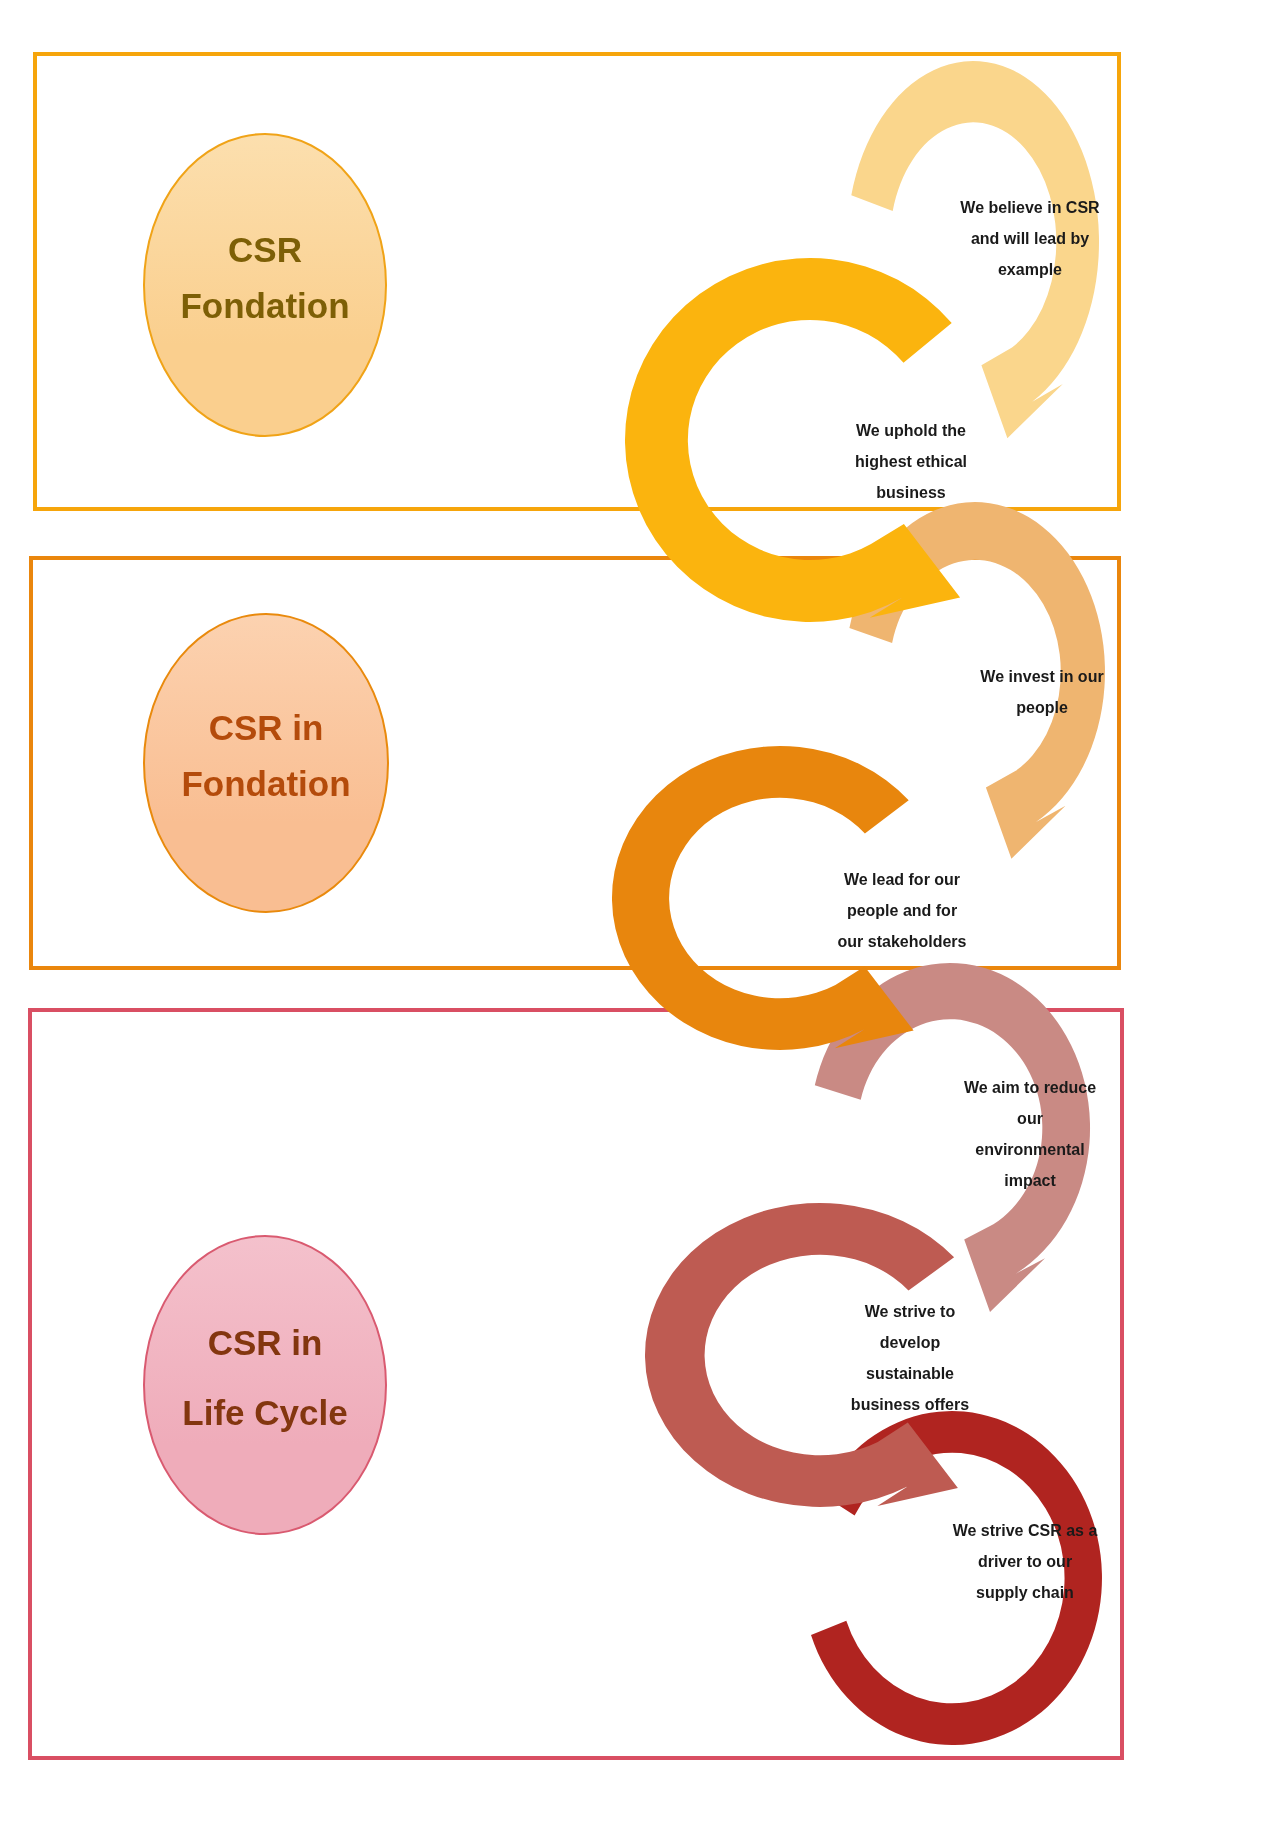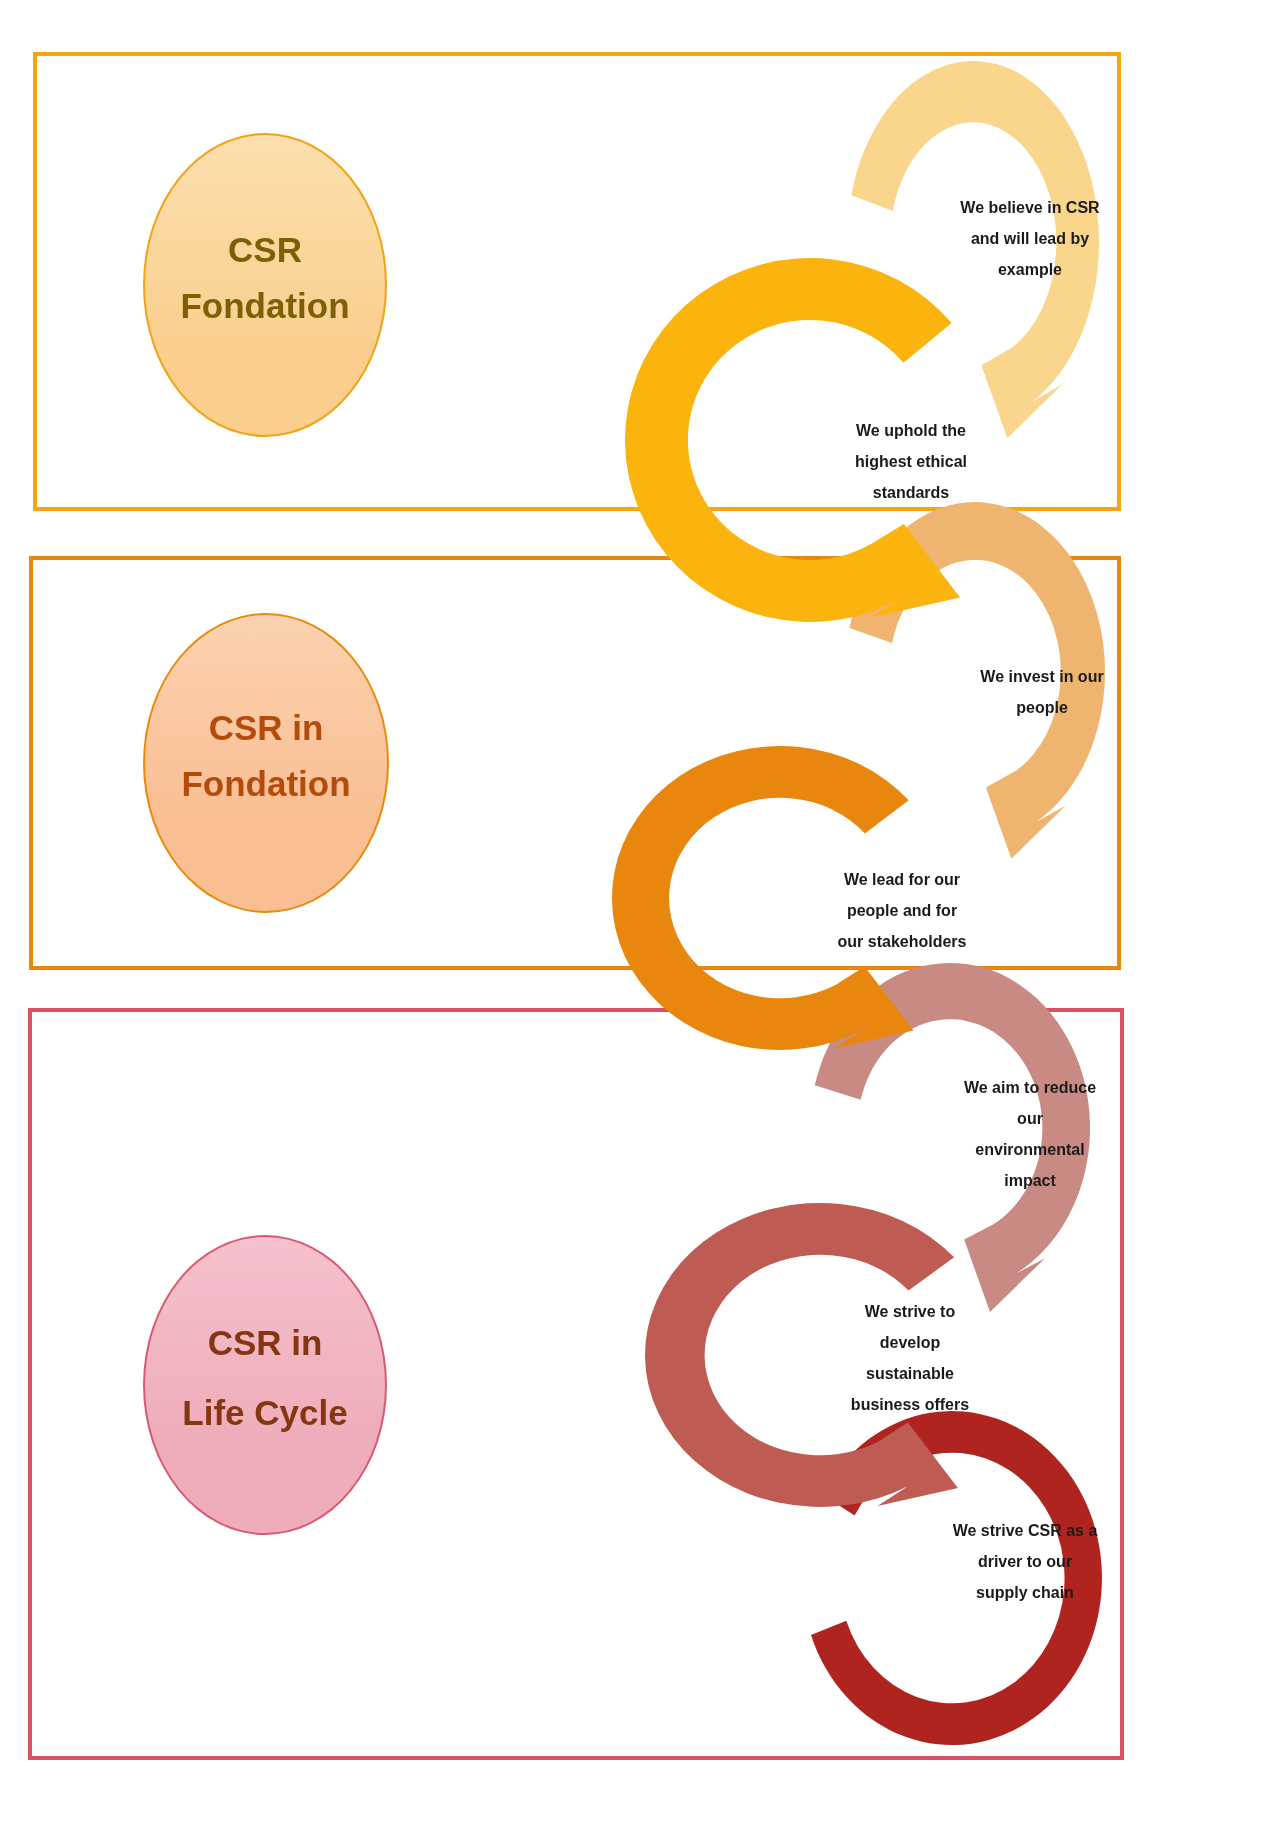--- a/index.html
+++ b/index.html
@@ -58,21 +58,21 @@
       <path d="M849.4,628 A130 170 0 1 1 1036,822.1 L1065.5,805.8 L1011.4,858.7 L985.9,787.4 L1015.3,771.1 A85.8 112.2 0 1 0 892.1,643 Z" fill="#EFB570"></path>
       <path d="M951.7,323 A185 182 0 1 0 902.5,597.6 L869.7,617.7 L960.1,597.5 L903.9,523.9 L871,544 A122.1 120.1 0 1 1 903.5,362.8 Z" fill="#FBB40E"></path>
       <path d="M851.3,195.2 A126 181 0 1 1 1032.2,401.8 L1062.8,384 L1007.4,438.2 L981.4,365.2 L1012,347.5 A83.2 119.5 0 1 0 892.7,211.1 Z" fill="#FAD68C"></path>
     </svg>
 
   <div class="step" style="left:1030px;top:238px;width:270px;">We believe in CSR
 and will lead by
 example</div>
   <div class="step" style="left:911px;top:461px;width:240px;">We uphold the
 highest ethical
-standards</div>
+business</div>
   <div class="step" style="left:1042px;top:692px;width:270px;">We invest in our
 people</div>
   <div class="step" style="left:902px;top:910px;width:260px;">We lead for our
 people and for
 our stakeholders</div>
   <div class="step" style="left:1030px;top:1134px;width:270px;">We aim to reduce
 our
 environmental
 impact</div>
   <div class="step" style="left:910px;top:1358px;width:250px;">We strive to

